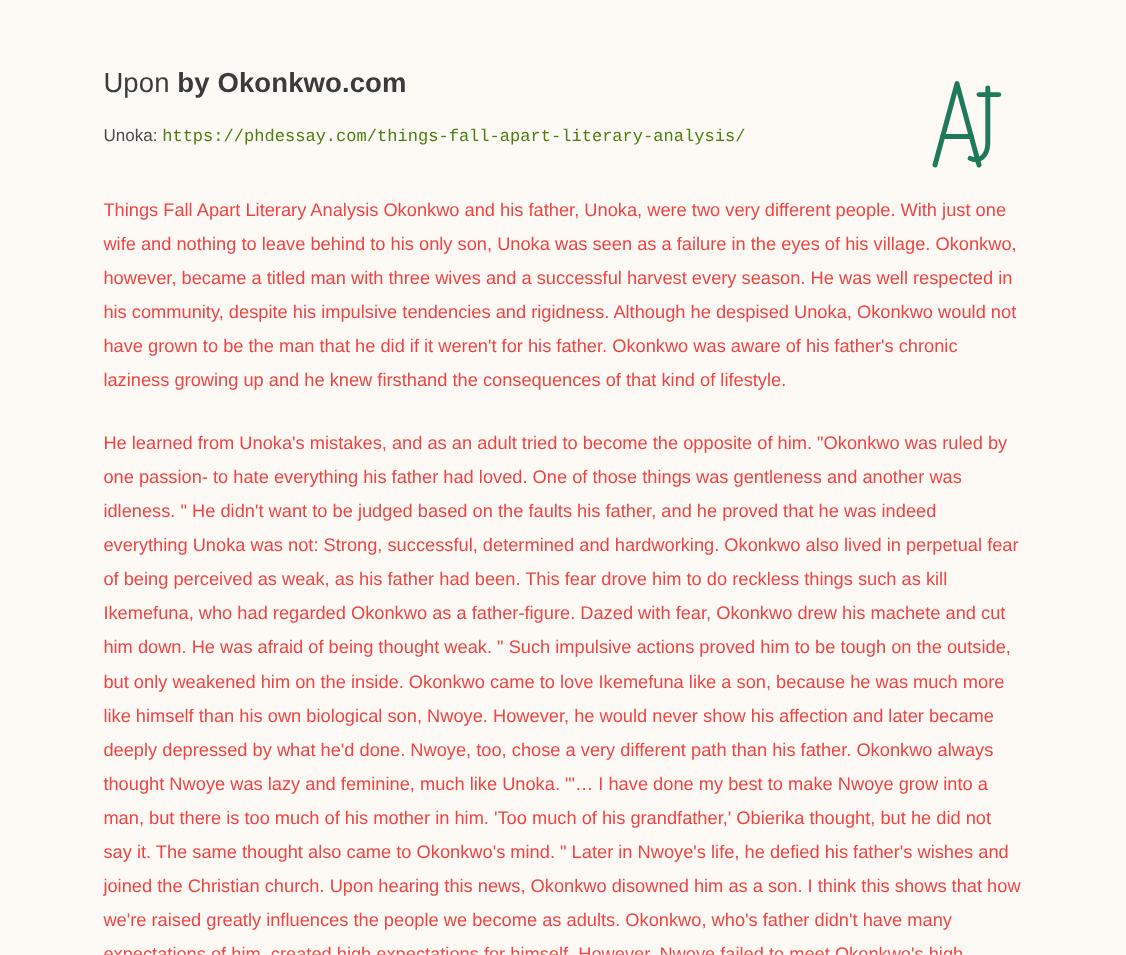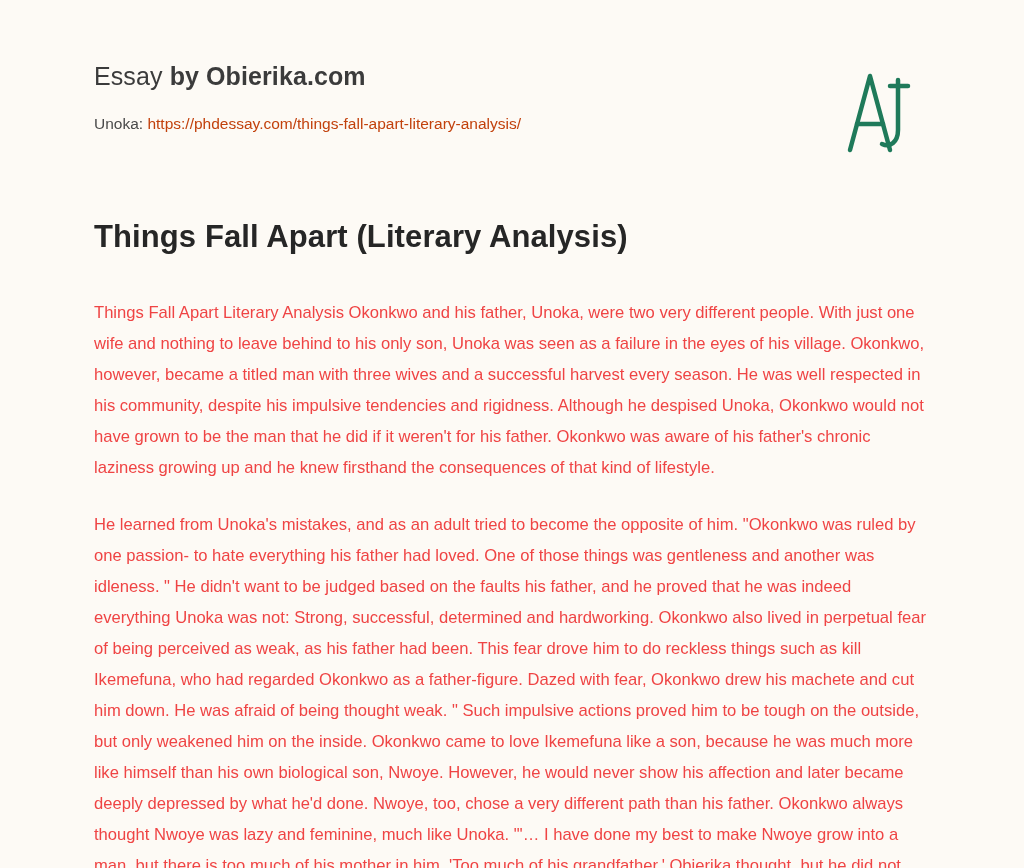--- a/index.html
+++ b/index.html
@@ -43,22 +43,23 @@
   }
   .source-line {
     margin-top: 24px;
     font-size: 15.5px;
     color: #5d5d5d;
   }
   .source-line .source-label {
     color: #4a4a4a;
   }
   .source-line .source-url {
-    color: #c2410c;
+    color: #4d7c0f;
     text-decoration: none;
+    font-family: Liberation Mono, monospace;
   }
   .logo {
     position: absolute;
     top: 60px;
     right: 0px;
     width: 120px;
     height: 100px;
   }
   .logo svg {
     display: block;
@@ -82,40 +83,39 @@
   }
 </style>
 </head>
 <body>
 
 <div class="page">
 
   <div class="header">
 
     <div class="brand">
-      <span class="brand-essay">Essay</span><span class="brand-by"> by </span><span class="brand-site">Obierika.com</span>
+      <span class="brand-essay">Upon</span><span class="brand-by"> by </span><span class="brand-site">Okonkwo.com</span>
     </div>
 
     <div class="source-line">
       <span class="source-label">Unoka: </span><a class="source-url" href="#">https://phdessay.com/things-fall-apart-literary-analysis/</a>
     </div>
 
     <div class="logo">
       <svg width="120" height="100" viewBox="0 0 120 100" xmlns="http://www.w3.org/2000/svg">
         <g fill="none" stroke="#1f7a5a" stroke-width="4.5" stroke-linecap="round" stroke-linejoin="round">
           <path d="M40 90 L60 16 L80 90"></path>
           <path d="M47 64 L73 64"></path>
           <path d="M88 20 L88 70 C88 82 80 88 72 84"></path>
           <path d="M80 26 L98 26"></path>
         </g>
       </svg>
     </div>
 
   </div>
 
-  <h1 class="title">Things Fall Apart (Literary Analysis)</h1>
 
   <div class="body-copy">
     <p>Things Fall Apart Literary Analysis Okonkwo and his father, Unoka, were two very different people. With just one wife and nothing to leave behind to his only son, Unoka was seen as a failure in the eyes of his village. Okonkwo, however, became a titled man with three wives and a successful harvest every season. He was well respected in his community, despite his impulsive tendencies and rigidness. Although he despised Unoka, Okonkwo would not have grown to be the man that he did if it weren't for his father. Okonkwo was aware of his father's chronic laziness growing up and he knew firsthand the consequences of that kind of lifestyle.</p>
     <p>He learned from Unoka's mistakes, and as an adult tried to become the opposite of him. "Okonkwo was ruled by one passion- to hate everything his father had loved. One of those things was gentleness and another was idleness. " He didn't want to be judged based on the faults his father, and he proved that he was indeed everything Unoka was not: Strong, successful, determined and hardworking. Okonkwo also lived in perpetual fear of being perceived as weak, as his father had been. This fear drove him to do reckless things such as kill Ikemefuna, who had regarded Okonkwo as a father-figure. Dazed with fear, Okonkwo drew his machete and cut him down. He was afraid of being thought weak. " Such impulsive actions proved him to be tough on the outside, but only weakened him on the inside. Okonkwo came to love Ikemefuna like a son, because he was much more like himself than his own biological son, Nwoye. However, he would never show his affection and later became deeply depressed by what he'd done. Nwoye, too, chose a very different path than his father. Okonkwo always thought Nwoye was lazy and feminine, much like Unoka. "'… I have done my best to make Nwoye grow into a man, but there is too much of his mother in him. 'Too much of his grandfather,' Obierika thought, but he did not say it. The same thought also came to Okonkwo's mind. " Later in Nwoye's life, he defied his father's wishes and joined the Christian church. Upon hearing this news, Okonkwo disowned him as a son. I think this shows that how we're raised greatly influences the people we become as adults. Okonkwo, who's father didn't have many expectations of him, created high expectations for himself. However, Nwoye failed to meet Okonkwo's high standards and eventually gave up on trying to please him.</p>
   </div>
 
 </div>
 
 </body></html>

